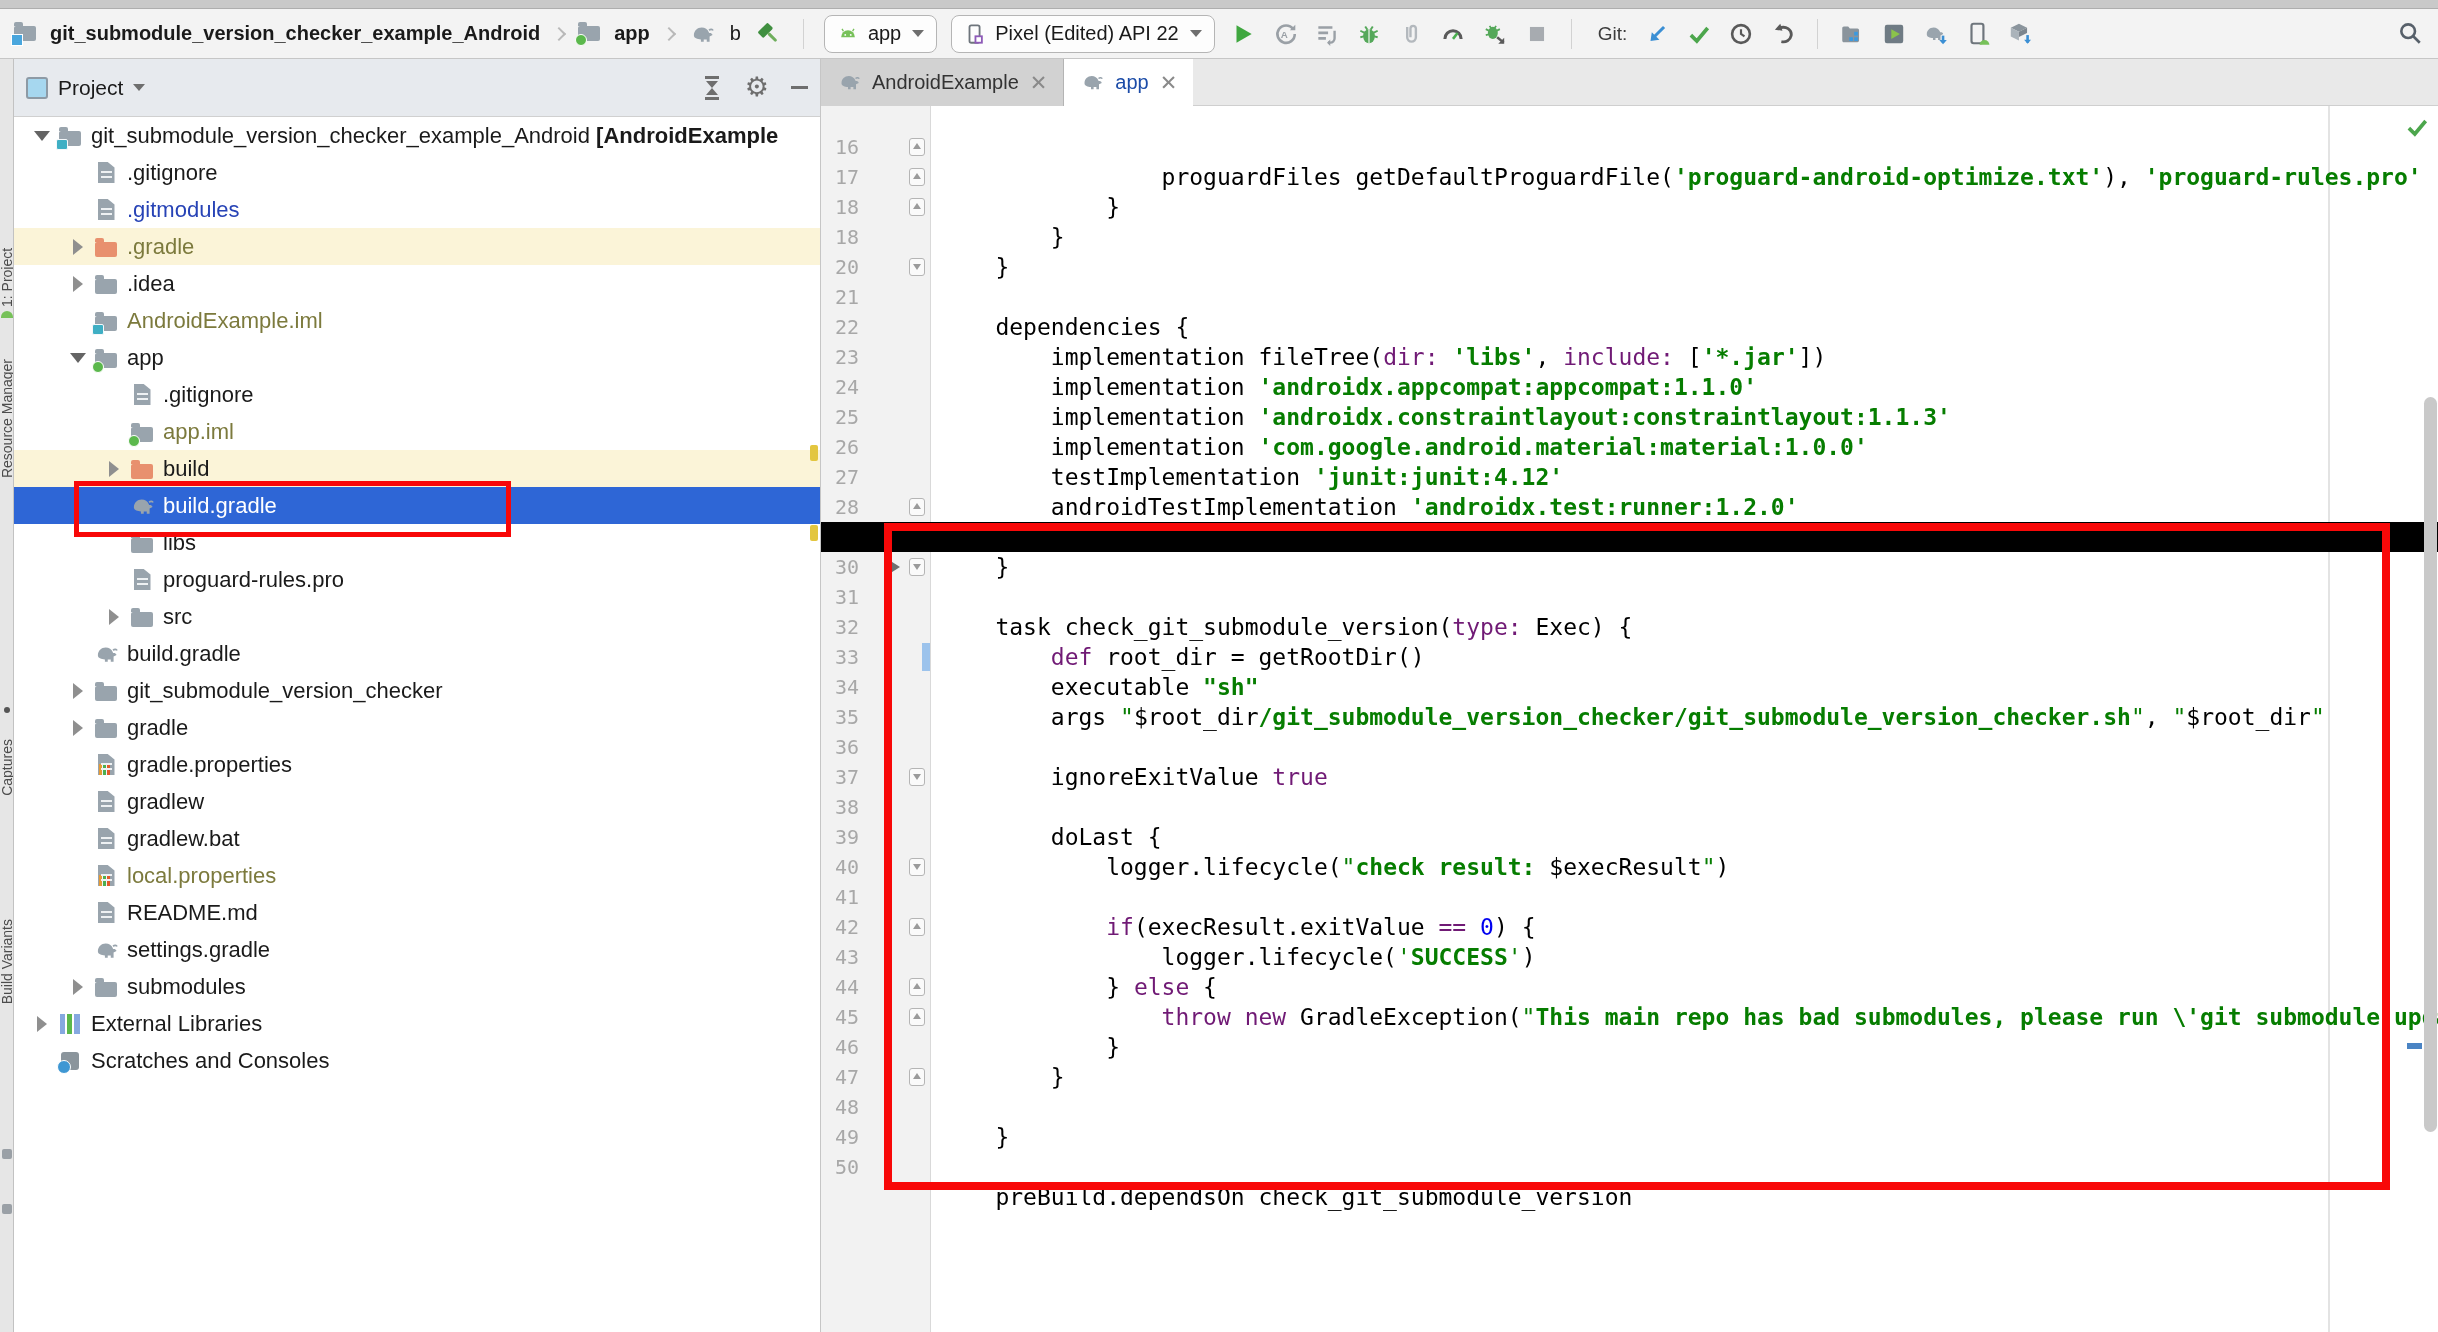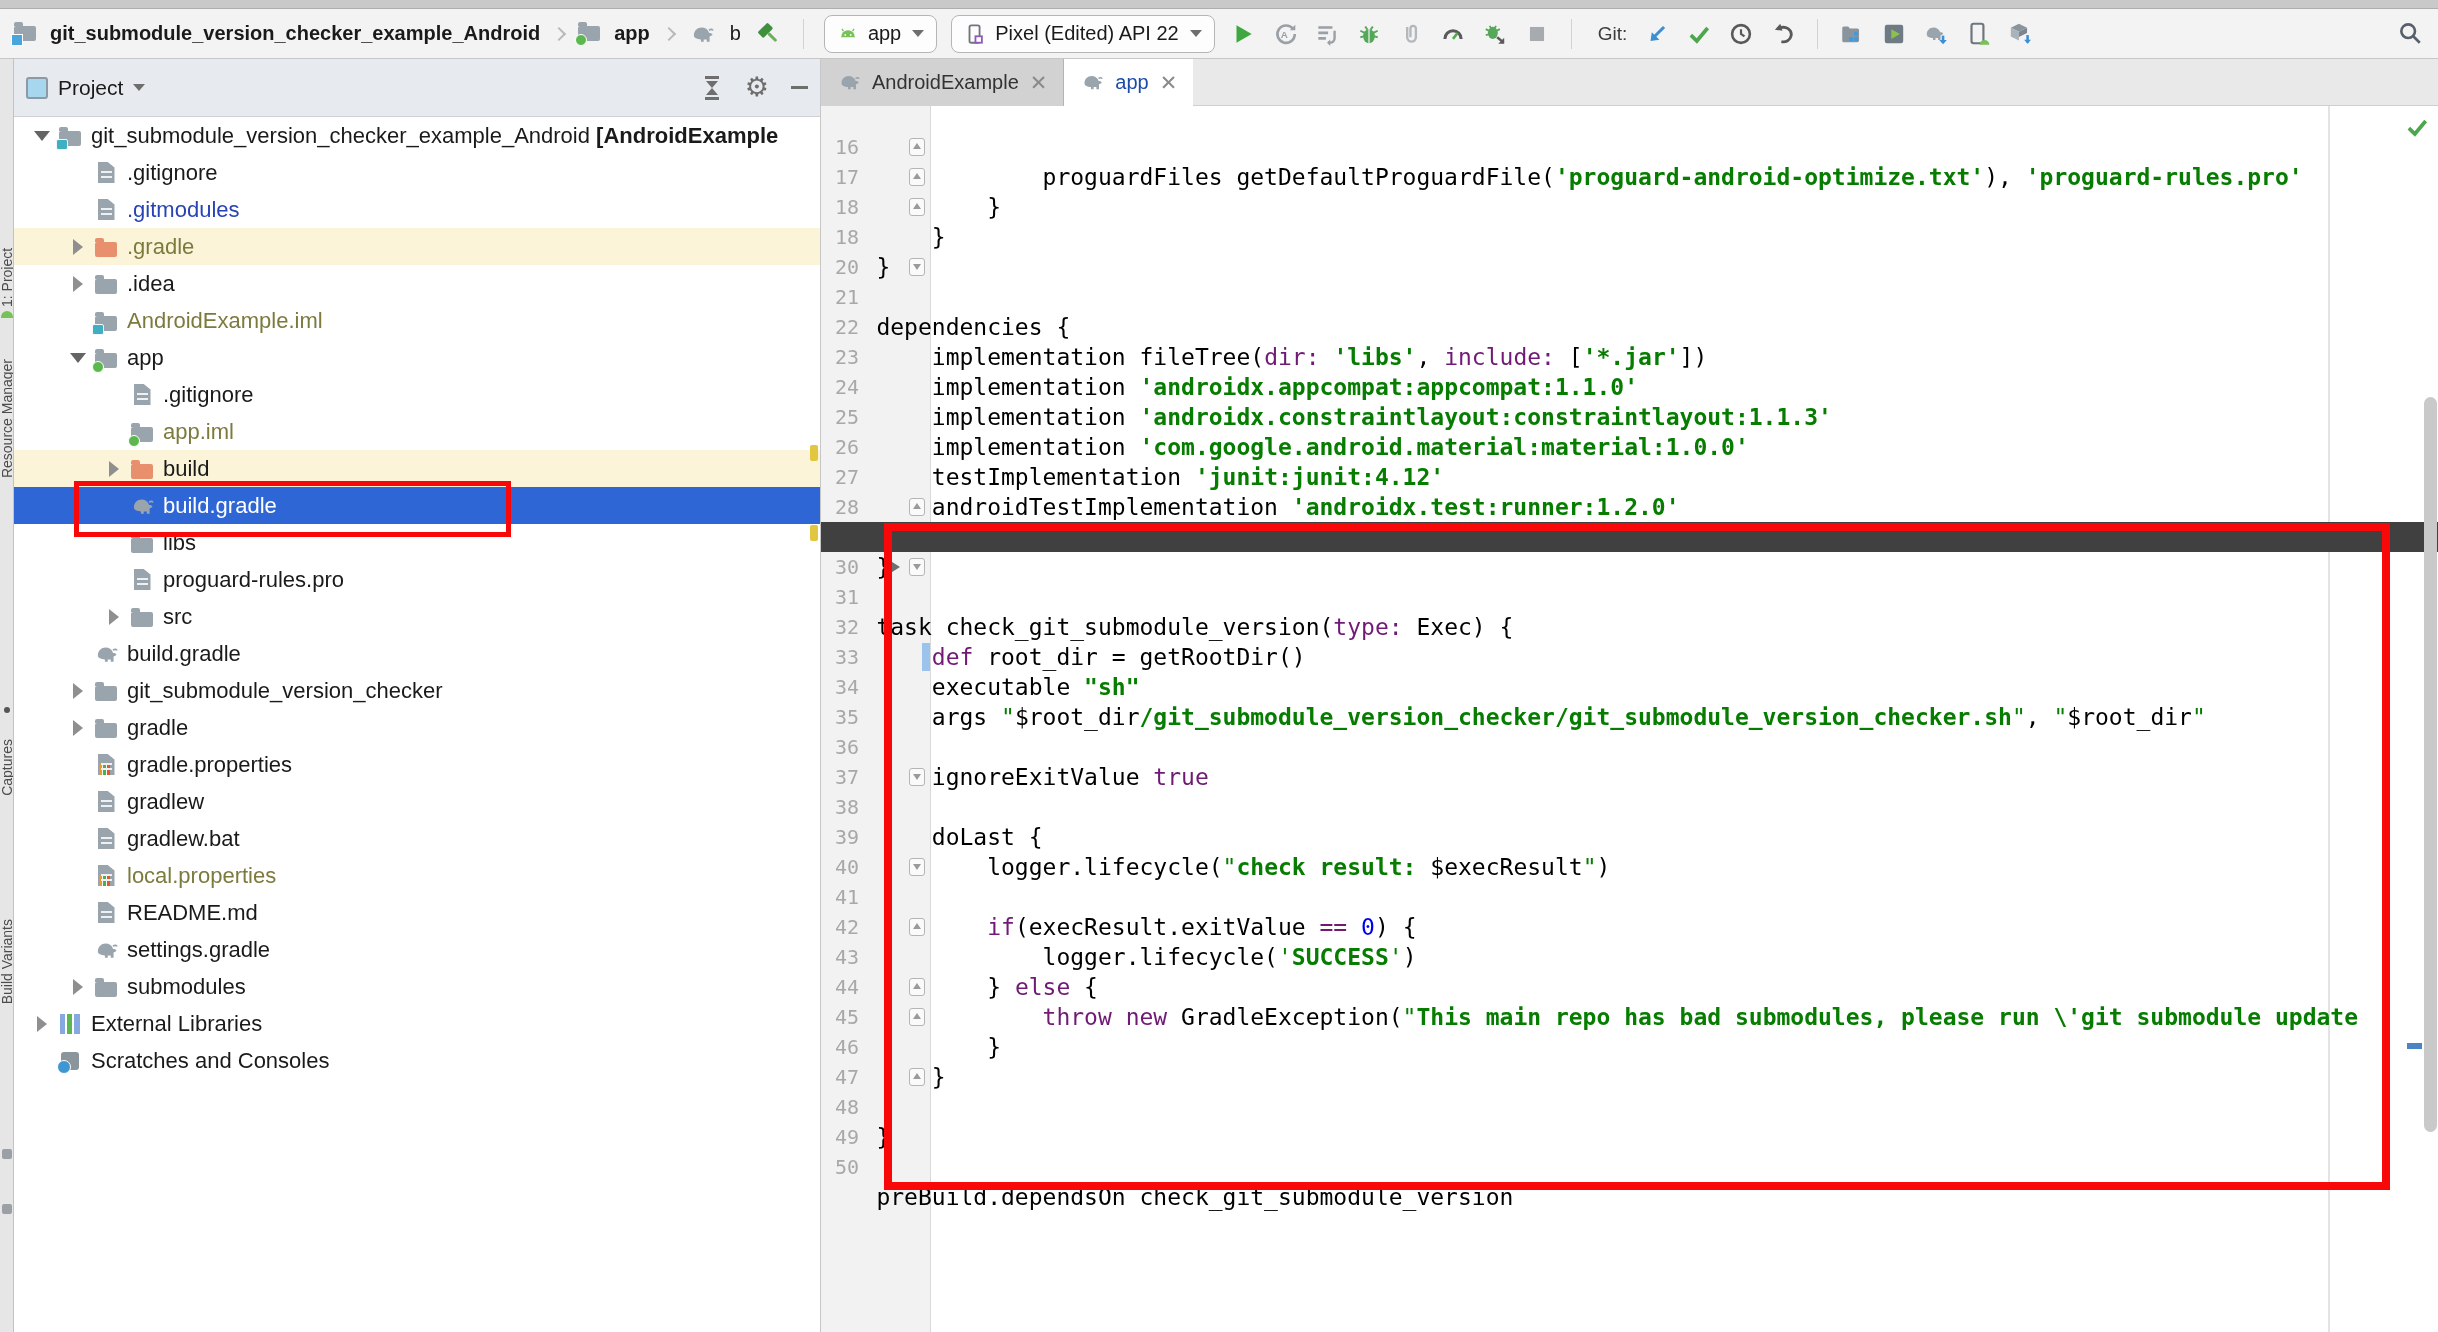--- a/index.html
+++ b/index.html
@@ -81,29 +81,29 @@
   .tab{display:flex;align-items:center;gap:9px;padding:0 16px;font-size:20px;height:47px}
   .tab.inactive{background:#d2d2d2;border-right:1px solid #b4b4b4;color:#333}
   .tab.active{background:#fff;color:#1c4ca8}
   .tab .x{color:#8a8a8a;font-size:21px;margin-left:2px}
   .tab svg{width:24px;height:24px}
 
   #gutter-bg{position:absolute;left:0;top:47px;width:110px;bottom:0;background:#f2f2f2;border-right:1px solid #d9d9d9}
   #margin-guide{position:absolute;left:1507px;top:47px;bottom:0;width:2px;background:#e3e3e3}
   #code{position:absolute;left:0;top:43px;right:0}
   .cl{position:relative;height:30px;white-space:pre;font-family:"DejaVu Sans Mono",monospace;font-size:23px;line-height:30px}
-  .cl.cur{background:#404040}
+  .cl.cur{background:#000000}
   .cl .num{position:absolute;left:0;width:52px;text-align:center;color:#a8a8a8;font-size:20px;line-height:30px;font-family:"DejaVu Sans Mono",monospace}
   .cl .fold{position:absolute;left:88px;top:6px;width:16px;height:18px;border:1px solid #b5b5b5;background:#fafafa;border-radius:3px}
   .cl .fold::after{content:'';position:absolute;left:3px}
   .cl .fold.start::after{top:5px;border-left:4px solid transparent;border-right:4px solid transparent;border-top:6px solid #9a9a9a}
   .cl .fold.end::after{top:4px;border-left:4px solid transparent;border-right:4px solid transparent;border-bottom:6px solid #9a9a9a}
   .cl .runm{position:absolute;left:68px;top:8px;width:0;height:0;border-top:7px solid transparent;border-bottom:7px solid transparent;border-left:11px solid #6f6f6f}
   .cl .vcs{position:absolute;left:101px;top:1px;width:8px;height:28px;background:#9cc3ec}
-  .cl .txt{display:inline-block;}
+  .cl .txt{display:inline-block;margin-left:119px}
   .c-p{color:#000}
   .c-k{color:#701a75;font-weight:normal}
   .c-s{color:#067d00}
   .c-sb{color:#067d00;font-weight:bold}
   .c-v{color:#000}
   .c-n{color:#0000f0}
 
   #insp-check{position:absolute;right:8px;top:55px}
   #scroll-thumb{position:absolute;right:1px;top:338px;width:13px;height:735px;background:#c9c9c9;border-radius:7px}
   #vcs-stripe-tick{position:absolute;left:1586px;top:984px;width:15px;height:6px;background:#4a84c4}

